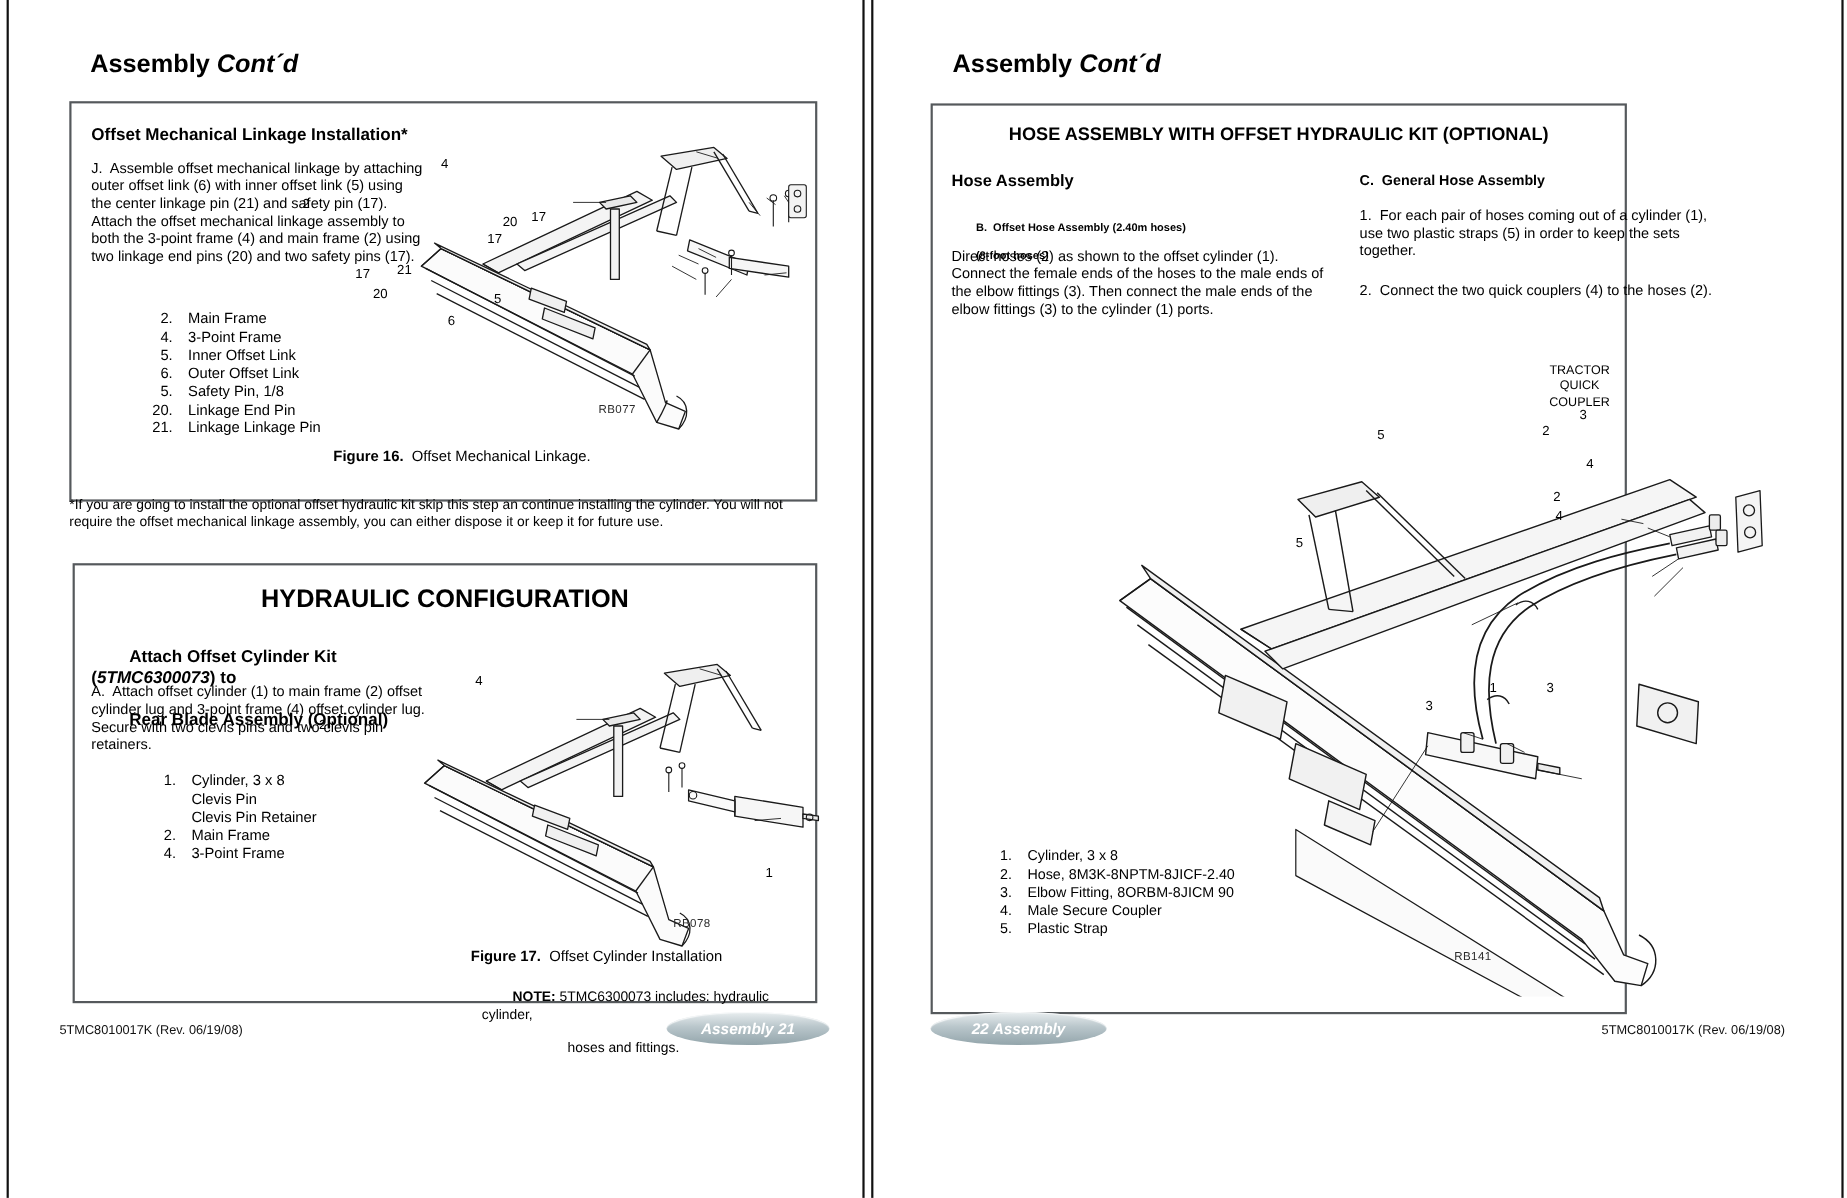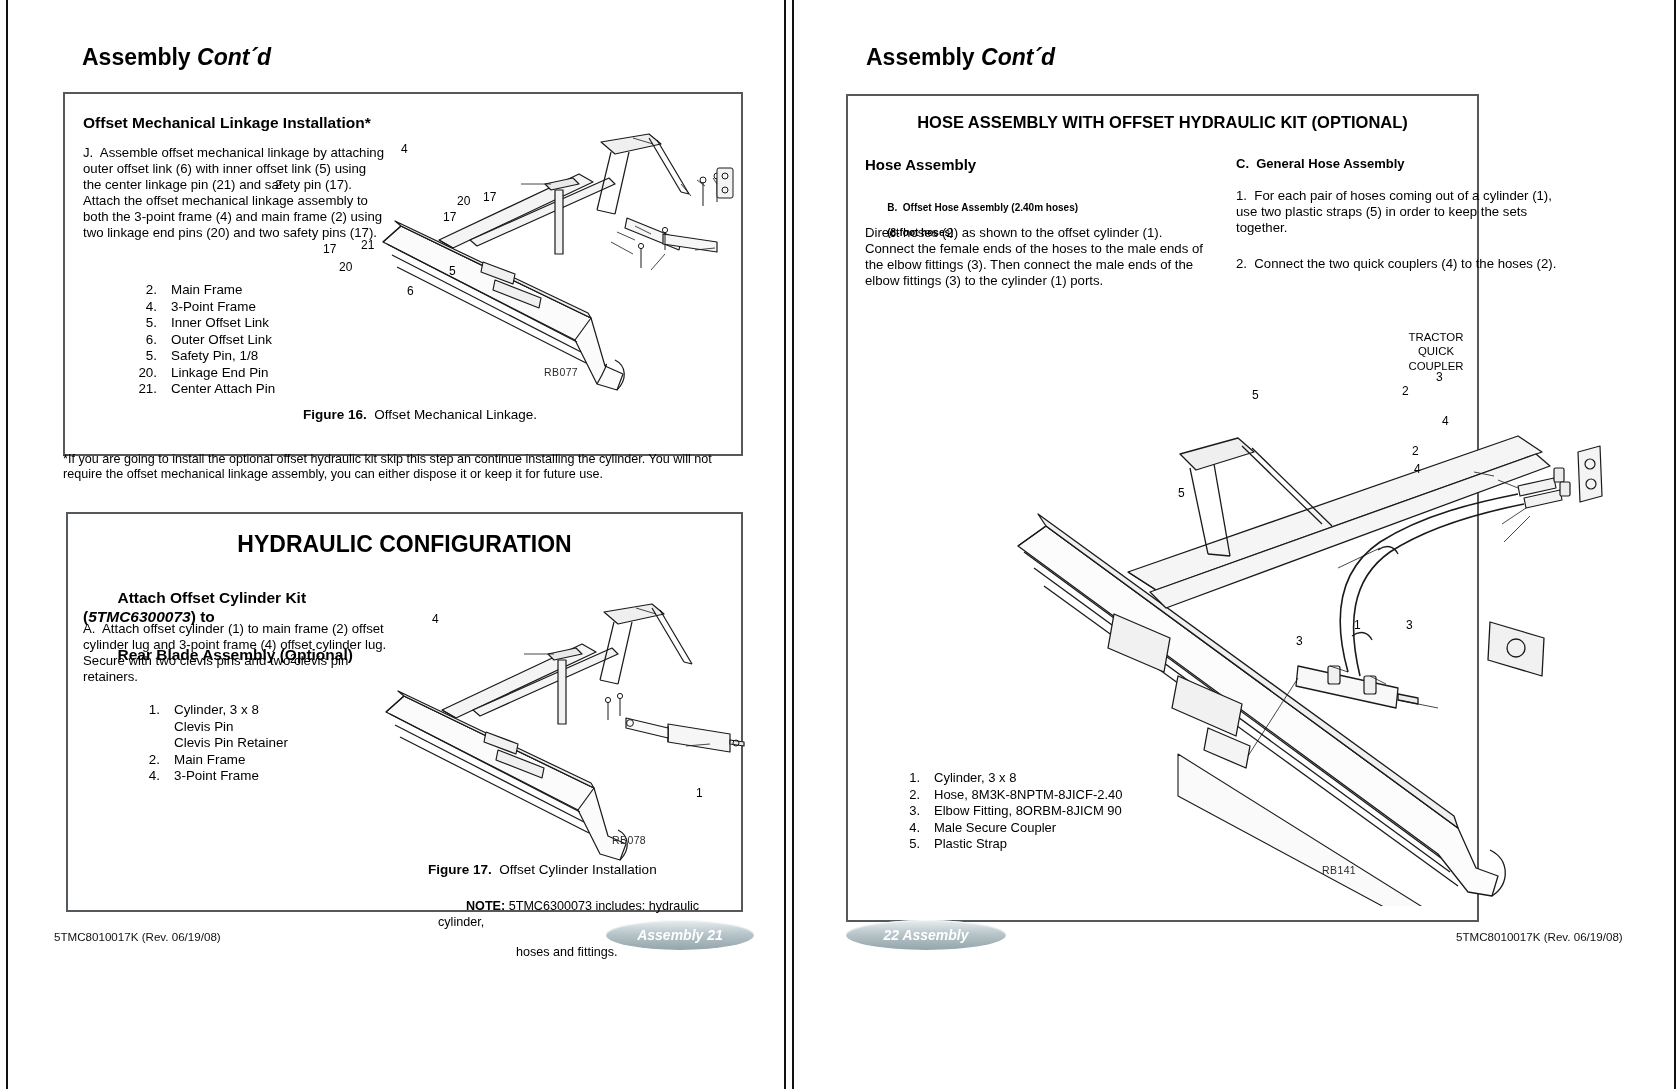--- a/index.html
+++ b/index.html
@@ -161,21 +161,21 @@
           <tr>
             <td class="num">5.</td>
             <td>Safety Pin, 1/8</td>
           </tr>
           <tr>
             <td class="num">20.</td>
             <td>Linkage End Pin</td>
           </tr>
           <tr>
             <td class="num">21.</td>
-            <td>Center Attach Pin</td>
+            <td>Linkage Linkage Pin</td>
           </tr>
         </tbody>
           </table>
       </div>
 
       <div class="art" style="left:300px; top:28px;">
         <svg width="380" height="290" viewBox="0 0 380 290">
           <g fill="none" stroke="#1a1a1a" stroke-width="1.2" stroke-linejoin="round">
 
             <path d="M18 120 L210 218 L232 262 L252 268 L258 252 L240 244 L226 196 L36 104 Z" fill="#fbfbfb"></path>

